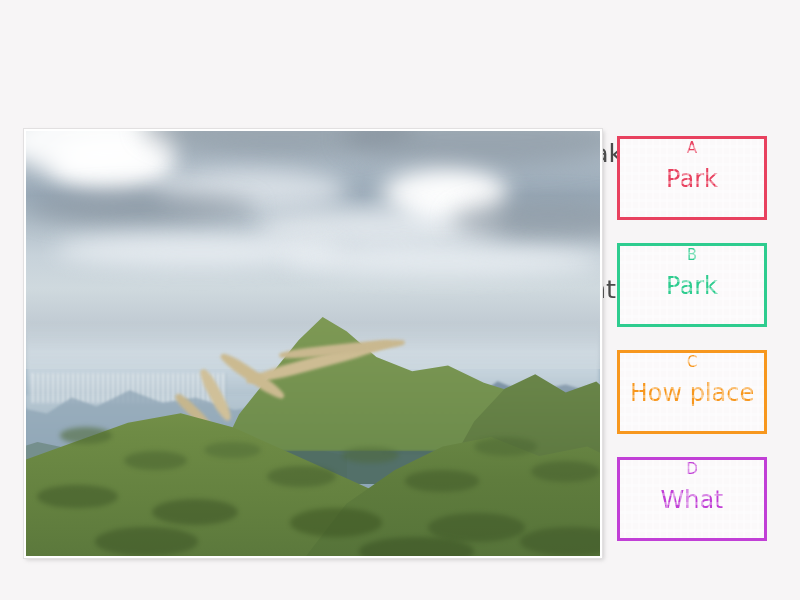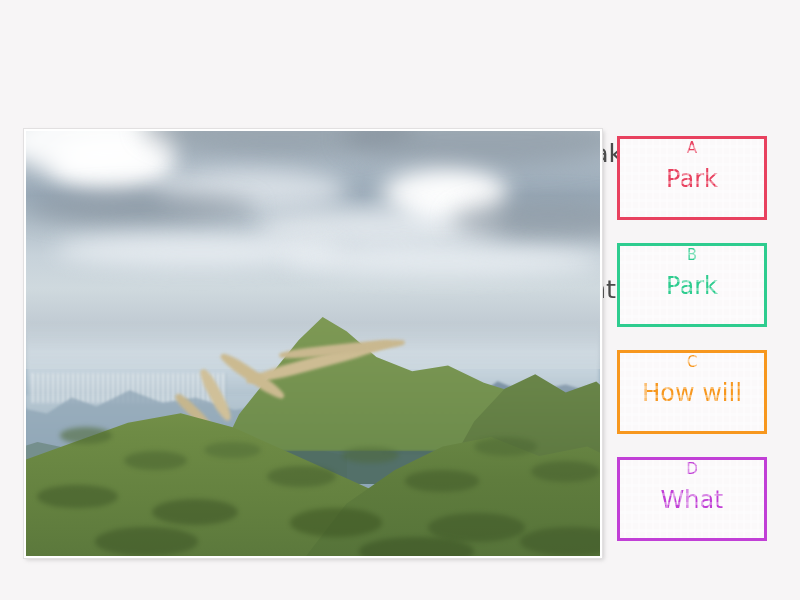--- a/index.html
+++ b/index.html
@@ -300,21 +300,21 @@
     <span class="answer-text">Park</span>
   </div>
 
   <div class="answer-box" style="border-color: rgb(46, 204, 143); color: rgb(46, 204, 143);">
     <span class="answer-letter">B</span>
     <span class="answer-text">Park</span>
   </div>
 
   <div class="answer-box" style="border-color: rgb(247, 151, 30); color: rgb(247, 151, 30);">
     <span class="answer-letter">C</span>
-    <span class="answer-text">How will</span>
+    <span class="answer-text">How place</span>
   </div>
 
   <div class="answer-box" style="border-color: rgb(193, 63, 214); color: rgb(193, 63, 214);">
     <span class="answer-letter">D</span>
     <span class="answer-text">What</span>
   </div>
 
 </div>
 
 </body></html>

